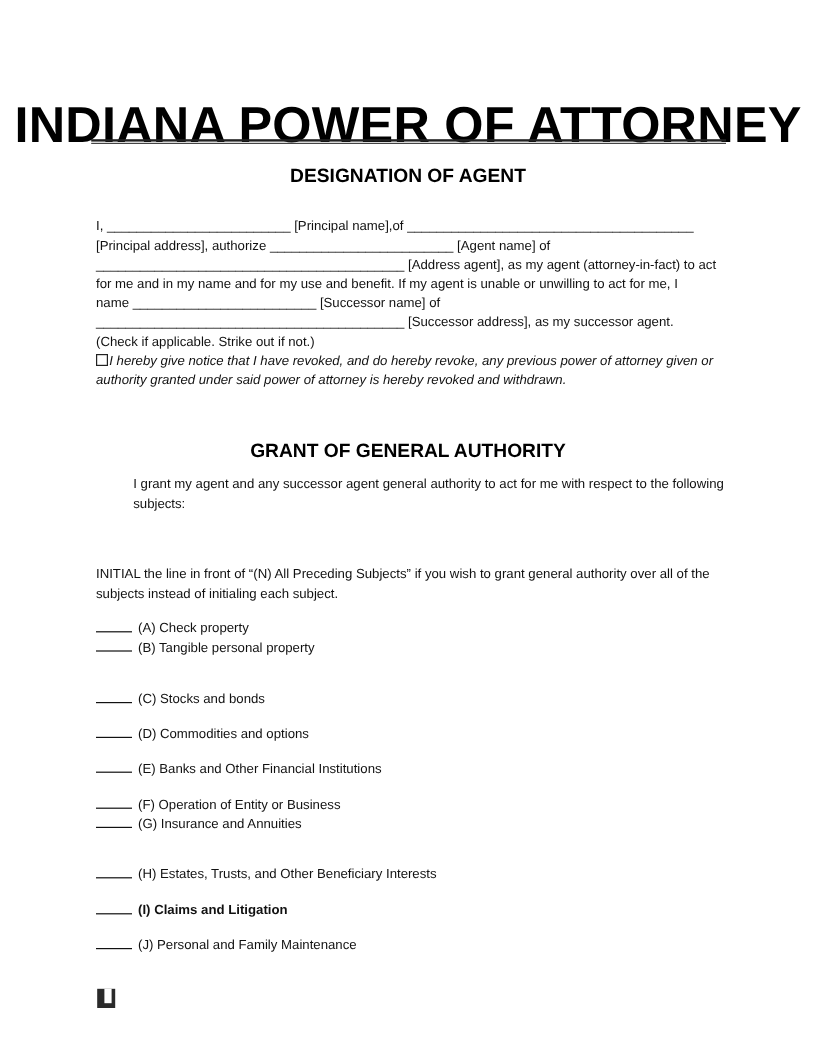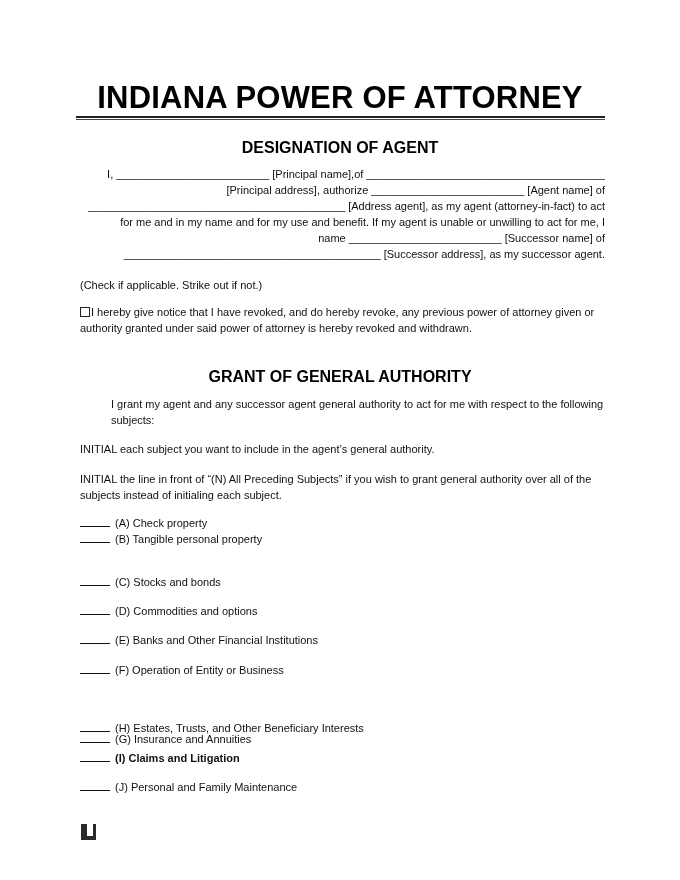--- a/index.html
+++ b/index.html
@@ -1,20 +1,20 @@
 <!DOCTYPE html>
 <html><head>
 <meta charset="utf-8">
 <style>
   html, body { margin: 0; padding: 0; background: #ffffff; }
   body { width: 680px; height: 880px; position: relative; overflow: hidden;
          font-family: "Liberation Sans", sans-serif; color: #111; }
   .page { position: absolute; left: 0; top: 0; width: 680px; height: 880px; background: #fff; }
   .title { position: absolute; left: 0; width: 680px; top: 80px; text-align: center;
-           font-size: 31px; font-weight: bold; letter-spacing: 0.2px; color: #000; }
+           font-size: 42px; font-weight: bold; letter-spacing: 0.2px; color: #000; }
   .rule { position: absolute; left: 76px; width: 529px; top: 116px; height: 5px; }
   .rule .l1 { position: absolute; left: 0; right: 0; top: 0; height: 2px; background: #222; }
   .rule .l2 { position: absolute; left: 0; right: 0; top: 3px; height: 1px; background: #444; }
   .heading { position: absolute; left: 0; width: 680px; text-align: center;
              font-size: 16px; font-weight: bold; color: #000; }
   .para { position: absolute; left: 80px; width: 525px; font-size: 11px; line-height: 16px; color: #111; }
   .line { white-space: nowrap; display: block; }
   .item { position: absolute; left: 80px; font-size: 11px; white-space: nowrap; color: #111; }
   .blank { display: inline-block; width: 30px; border-bottom: 1px solid #111; height: 9px; margin-right: 5px; vertical-align: baseline; }
   .checkbox { display: inline-block; width: 8px; height: 8px; border: 1px solid #222; margin-right: 1px; vertical-align: -1px; }
@@ -28,57 +28,56 @@
 <div class="page">
 
   <div class="title">INDIANA POWER OF ATTORNEY</div>
   <div class="rule">
     <div class="l1"></div>
     <div class="l2"></div>
   </div>
 
   <div class="heading" style="top:139px;">DESIGNATION OF AGENT</div>
 
-  <div class="para" style="top:166px;text-align:right;">
+  <div class="para" style="top:181px;">
     <span class="line">I, _________________________ [Principal name],of _______________________________________</span>
     <span class="line">[Principal address], authorize _________________________ [Agent name] of</span>
     <span class="line">__________________________________________ [Address agent], as my agent (attorney-in-fact) to act</span>
     <span class="line">for me and in my name and for my use and benefit. If my agent is unable or unwilling to act for me, I</span>
     <span class="line">name _________________________ [Successor name] of</span>
     <span class="line">__________________________________________ [Successor address], as my successor agent.</span>
   </div>
 
   <div class="para" style="top:277px;">(Check if applicable. Strike out if not.)</div>
 
-  <div class="para" style="top:304px;">
+  <div class="para" style="top:293px;font-style:italic;">
     <span class="line"><span class="checkbox"></span><span>I hereby give notice that I have revoked, and do hereby revoke, any previous power of attorney given or</span></span>
     <span class="line">authority granted under said power of attorney is hereby revoked and withdrawn.</span>
   </div>
 
   <div class="heading" style="top:368px;">GRANT OF GENERAL AUTHORITY</div>
 
   <div class="para" style="top:396px;margin-left:31px;">
     <span class="line">I grant my agent and any successor agent general authority to act for me with respect to the following</span>
     <span class="line">subjects:</span>
   </div>
 
-  <div class="para" style="top:441px;">INITIAL each subject you want to include in the agent’s general authority.</div>
 
   <div class="para" style="top:471px;">
     <span class="line">INITIAL the line in front of “(N) All Preceding Subjects” if you wish to grant general authority over all of the</span>
     <span class="line">subjects instead of initialing each subject.</span>
   </div>
 
   <div class="item" style="top:517px;"><span class="blank"></span><span>(A) Check property</span></div>
   <div class="item" style="top:533px;"><span class="blank"></span><span>(B) Tangible personal property</span></div>
   <div class="item" style="top:576px;"><span class="blank"></span><span>(C) Stocks and bonds</span></div>
   <div class="item" style="top:605px;"><span class="blank"></span><span>(D) Commodities and options</span></div>
   <div class="item" style="top:634px;"><span class="blank"></span><span>(E) Banks and Other Financial Institutions</span></div>
   <div class="item" style="top:664px;"><span class="blank"></span><span>(F) Operation of Entity or Business</span></div>
-  <div class="item" style="top:733px;"><span class="blank"></span><span>(G) Insurance and Annuities</span></div>
+  <div class="item" style="top:680px;"><span class="blank"></span><span>(G) Insurance and Annuities</span></div>
   <div class="item" style="top:722px;"><span class="blank"></span><span>(H) Estates, Trusts, and Other Beneficiary Interests</span></div>
   <div class="item" style="top:752px;font-weight:bold;"><span class="blank"></span><span>(I) Claims and Litigation</span></div>
   <div class="item" style="top:781px;"><span class="blank"></span><span>(J) Personal and Family Maintenance</span></div>
 
   <div class="logo">
     <div class="b"></div>
     <div class="w"></div>
   </div>
 
 </div>

